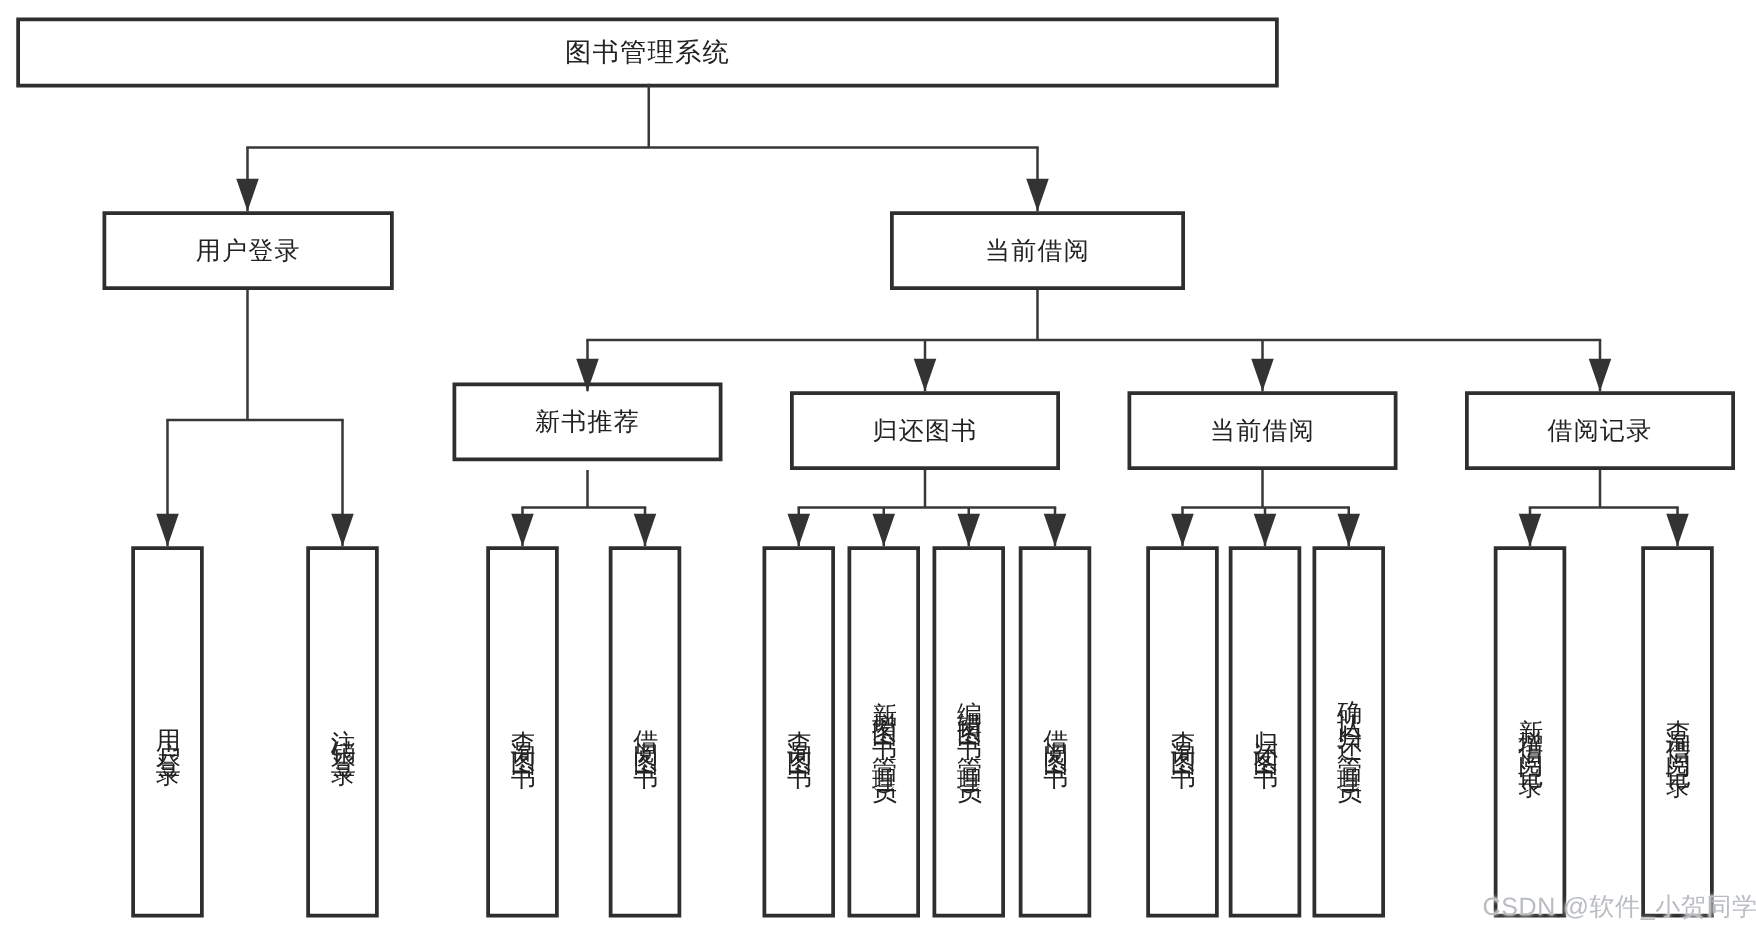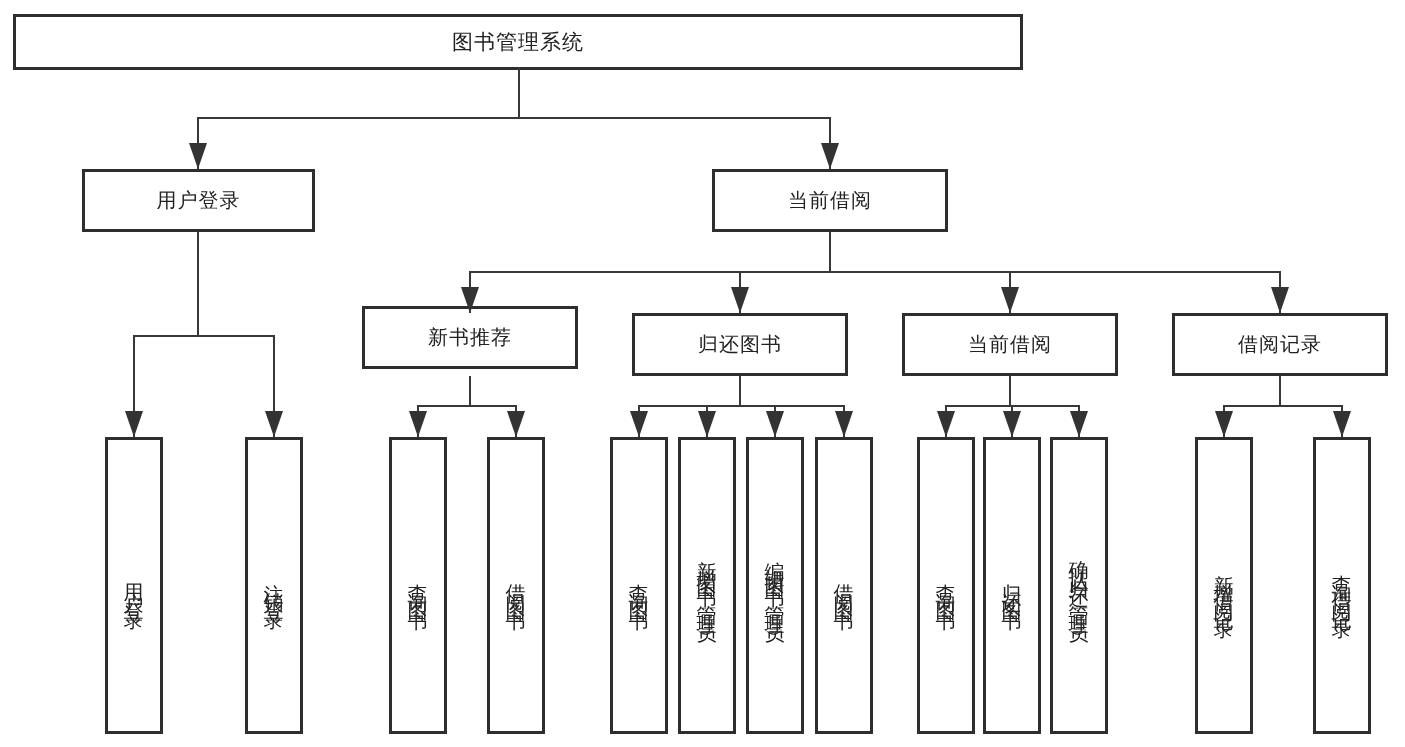--- a/index.html
+++ b/index.html
@@ -185,14 +185,15 @@
   <div class="arrow" style="left:1003px;top:411px;"></div>
   <div class="arrow" style="left:1070px;top:411px;"></div>
 
   <div class="vline" style="left:1279px;top:376px;height:30px;"></div>
   <div class="hline" style="left:1223px;top:405px;width:120px;"></div>
   <div class="vline" style="left:1223px;top:406px;height:31px;"></div>
   <div class="vline" style="left:1341px;top:406px;height:31px;"></div>
   <div class="arrow" style="left:1215px;top:411px;"></div>
   <div class="arrow" style="left:1333px;top:411px;"></div>
 
+  <div class="watermark">CSDN @软件_小贺同学</div>
 
 </div>
 
 </body></html>

